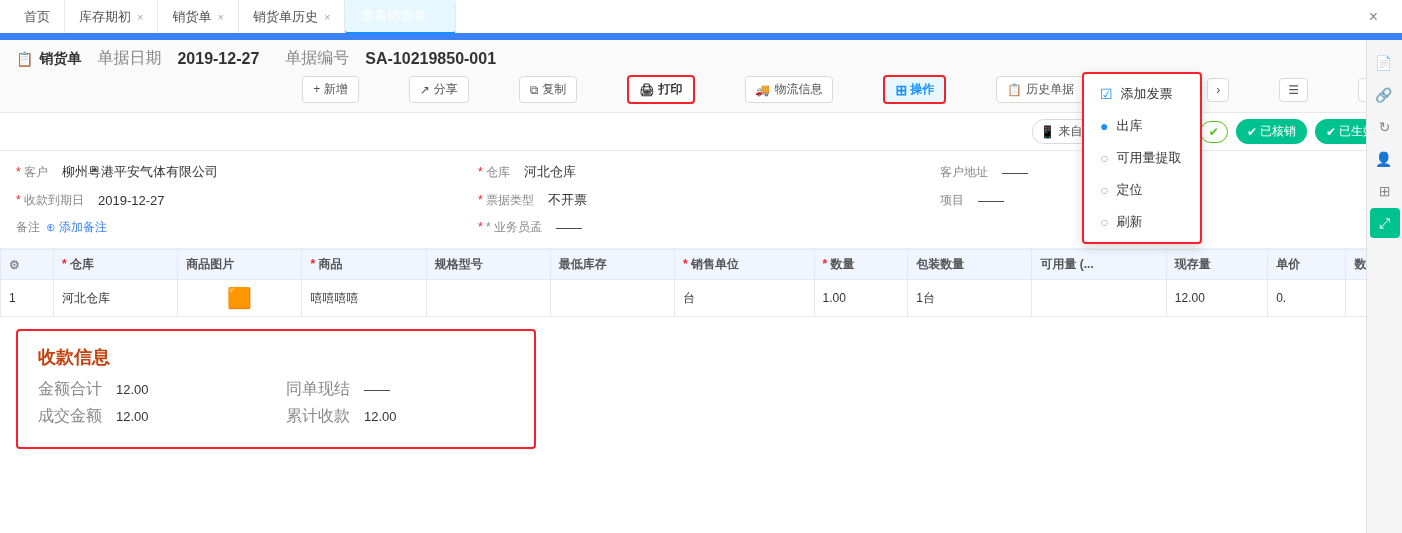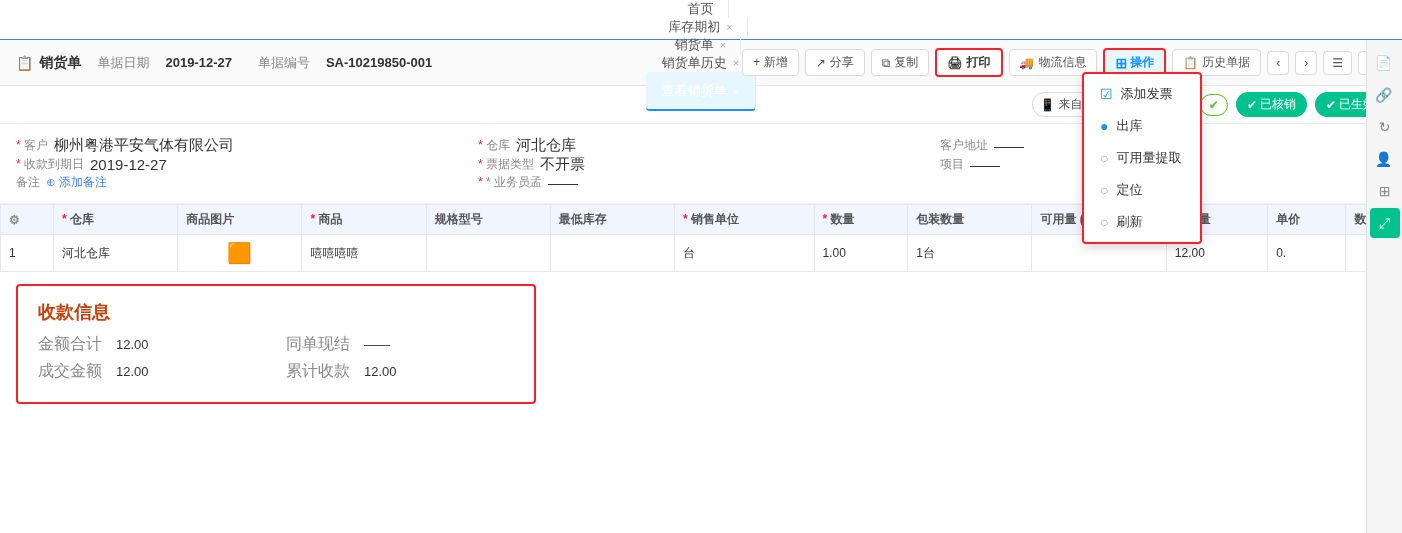--- a/index.html
+++ b/index.html
@@ -1,52 +1,52 @@
 <!DOCTYPE html>
 <html><head>
   <meta charset="utf-8">
   <style>
     * { box-sizing: border-box; margin: 0; padding: 0; }
     body { font-family: "Microsoft YaHei", "PingFang SC", Arial, sans-serif; font-size: 13px; background: #f0f2f5; color: #333; overflow: hidden; }
 
     
-    .tab-bar { display: flex; align-items: center; background: #fff; border-bottom: 1px solid #3b82f6; height: 40px; padding: 0 10px; flex-direction: column; }
+    .tab-bar { display: flex; align-items: center; background: #fff; border-bottom: 7px solid #3b82f6; height: 40px; padding: 0 10px; }
     .tab-item { display: flex; align-items: center; padding: 0 14px; height: 100%; cursor: pointer; color: #555; font-size: 13px; border-right: 1px solid #e8e8e8; }
     .tab-item.active { background: #e6f7ff; color: #1890ff; border-bottom: 2px solid #1890ff; }
     .tab-item .tab-close { margin-left: 6px; color: #aaa; font-size: 11px; cursor: pointer; }
     .tab-highlight { background: #00c28e; color: #fff !important; border-radius: 4px; padding: 16px 16px !important; }
     .tab-highlight .tab-close { color: rgba(255,255,255,0.8); }
     .tab-close-btn { margin-left: auto; padding: 0 14px; color: #888; cursor: pointer; font-size: 16px; }
 
     
     .main-content { background: #fff; margin: 0; padding: 0; height: calc(100vh - 40px); overflow: auto; }
 
     
     .doc-toolbar { display: flex; align-items: center; padding: 8px 16px; border-bottom: 1px solid #e8e8e8; background: #fafafa; flex-wrap: wrap; gap: 6px; }
     .doc-title { display: flex; align-items: center; gap: 6px; font-size: 14px; font-weight: bold; color: #333; }
-    .doc-meta { display: flex; align-items: center; gap: 16px; color: #555; font-size: 13px; margin-left: 10px; }
+    .doc-meta { display: flex; align-items: center; gap: 16px; color: #555; font-size: 16px; margin-left: 10px; }
     .doc-meta span { color: #888; }
     .doc-meta strong { color: #333; }
     .toolbar-actions { margin-left: auto; display: flex; align-items: center; gap: 6px; }
-    .btn { display: inline-flex; align-items: center; gap: 4px; padding: 4px 10px; border: 1px solid #d9d9d9; border-radius: 4px; cursor: pointer; font-size: 12px; background: #fff; color: #555; }
+    .btn { display: inline-flex; align-items: center; gap: 4px; padding: 4px 10px; border: 1px solid #d9d9d9; border-radius: 4px; cursor: pointer; font-size: 12px; background: #fff; color: #555; margin-left: 44px; }
     .btn-highlight { background: #fff; border: 2px solid #f5222d; color: #333; font-weight: bold; }
 
     
     .sec-toolbar { display: flex; align-items: center; padding: 6px 16px; border-bottom: 1px solid #e8e8e8; gap: 8px; }
     .btn-sm { display: inline-flex; align-items: center; gap: 3px; padding: 3px 8px; border: 1px solid #d9d9d9; border-radius: 3px; cursor: pointer; font-size: 12px; background: #fff; color: #555; }
     .btn-orange { background: #ff7a00; border-color: #ff7a00; color: #fff; border-radius: 12px; padding: 3px 10px; }
     .btn-status { border-radius: 12px; }
     .btn-teal { background: #00c28e; border-color: #00c28e; color: #fff; border-radius: 12px; padding: 3px 10px; }
 
     
-    .form-section { padding: 12px 16px; display: grid; grid-template-columns: 1fr 1fr 1fr; gap: 0 16px; border-bottom: 1px solid #f0f0f0; }
+    .form-section { padding: 12px 16px; display: grid; grid-template-columns: 1fr 1fr 1fr; gap: 10px 16px; border-bottom: 1px solid #f0f0f0; }
     .form-row { display: flex; align-items: center; gap: 6px; }
     .form-label { color: #888; font-size: 12px; white-space: nowrap; }
     .form-label.required::before { content: "* "; color: #f5222d; }
-    .form-value { color: #333; font-size: 15px; }
+    .form-value { color: #333; font-size: 13px; margin-left: 8px; }
     .form-add { color: #3b82f6; cursor: pointer; font-size: 12px; }
 
     
     .table-container { padding: 0 0; overflow-x: auto; }
     table { width: 100%; border-collapse: collapse; font-size: 12px; }
     th { background: #f0f5ff; padding: 6px 8px; border: 1px solid #e0e8f0; color: #555; text-align: left; white-space: nowrap; }
     td { padding: 6px 8px; border: 1px solid #e8e8e8; color: #333; white-space: nowrap; }
     tr:nth-child(even) { background: #fafafa; }
     .table-summary { background: #fff8e6; }
     .settings-icon { color: #888; cursor: pointer; }

